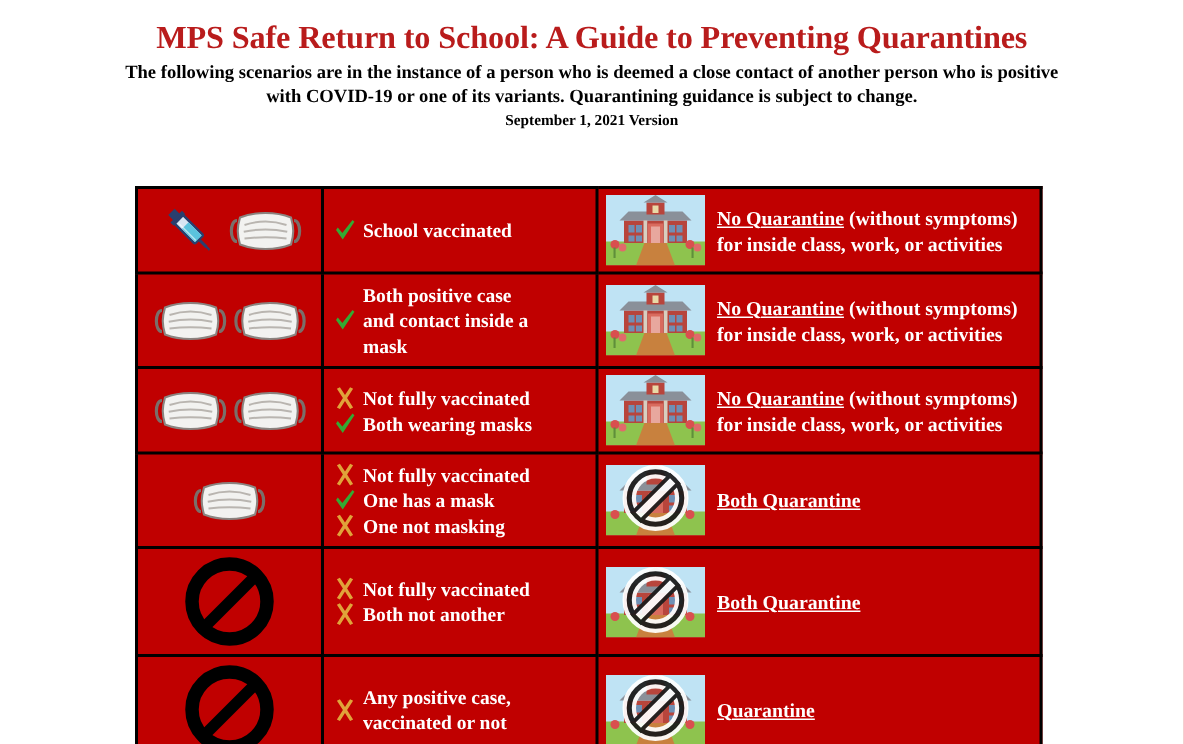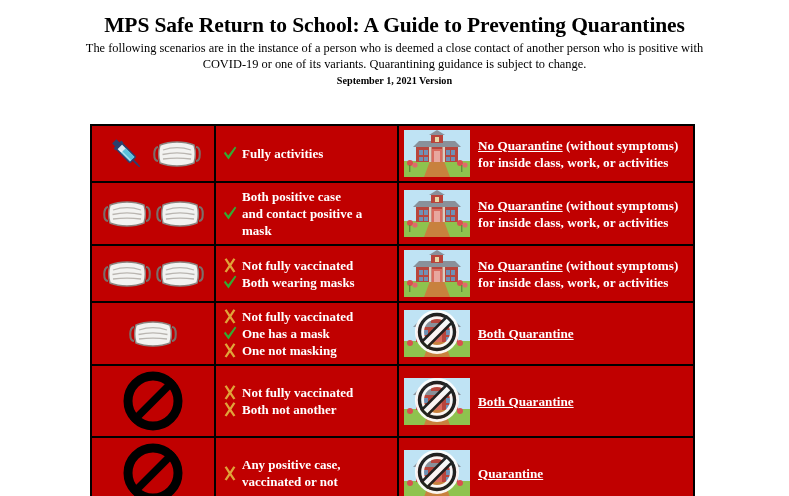--- a/index.html
+++ b/index.html
@@ -24,28 +24,28 @@
 
   
   .header {
     padding-top: 14px;
     text-align: center;
   }
   .doc-title {
     font-size: 21.5px;
     font-weight: bold;
     letter-spacing: -0.1px;
-    color: #000000;
+    color: #b91c1c;
     line-height: 1.08;
     margin: 0 0 4px 0;
     font-family: "Liberation Serif", "DejaVu Serif", serif;
   }
   .doc-subtitle {
     font-size: 12.4px;
-    font-weight: normal;
+    font-weight: bold;
     color: #000000;
     line-height: 1.28;
     margin: 0 auto;
     width: 630px;
     font-family: "Liberation Serif", "DejaVu Serif", serif;
   }
   .doc-version {
     font-size: 10.2px;
     font-weight: bold;
     color: #000000;
@@ -200,21 +200,21 @@
             <td class="col-cond">
               <div class="cond-block single">
                 <div class="marks-col">
                   <span class="mark">
                     <svg width="16" height="17" viewBox="0 0 16 17" xmlns="http://www.w3.org/2000/svg">
     <path d="M2 8.4 L3.2 6.6 L6.2 10.4 L13 1.6 L14.3 2.8 L6.5 14.6 Z" fill="#33AA33"></path>
   </svg>
                   </span>
                 </div>
                 <div class="lines-col">
-                  <div class="cond-line">Fully activities</div>
+                  <div class="cond-line">School vaccinated</div>
                 </div>
               </div>
             </td>
             <td class="col-result">
               <div class="result-cell">
                 <div class="thumb">
                   <svg width="66" height="47" viewBox="0 0 66 47" xmlns="http://www.w3.org/2000/svg">
     <rect x="0" y="0" width="66" height="47" fill="#bfe3f4"></rect>
     <rect x="0" y="31" width="66" height="16" fill="#8ec34e"></rect>
     <polygon points="26,31 40,31 46,47 20,47" fill="#c8813e"></polygon>
@@ -276,21 +276,21 @@
               <div class="cond-block single">
                 <div class="marks-col">
                   <span class="mark">
                     <svg width="16" height="17" viewBox="0 0 16 17" xmlns="http://www.w3.org/2000/svg">
     <path d="M2 8.4 L3.2 6.6 L6.2 10.4 L13 1.6 L14.3 2.8 L6.5 14.6 Z" fill="#33AA33"></path>
   </svg>
                   </span>
                 </div>
                 <div class="lines-col">
                   <div class="cond-line">Both positive case</div>
-                  <div class="cond-line">and contact positive a</div>
+                  <div class="cond-line">and contact inside a</div>
                   <div class="cond-line">mask</div>
                 </div>
               </div>
             </td>
             <td class="col-result">
               <div class="result-cell">
                 <div class="thumb">
                   <svg width="66" height="47" viewBox="0 0 66 47" xmlns="http://www.w3.org/2000/svg">
     <rect x="0" y="0" width="66" height="47" fill="#bfe3f4"></rect>
     <rect x="0" y="31" width="66" height="16" fill="#8ec34e"></rect>

